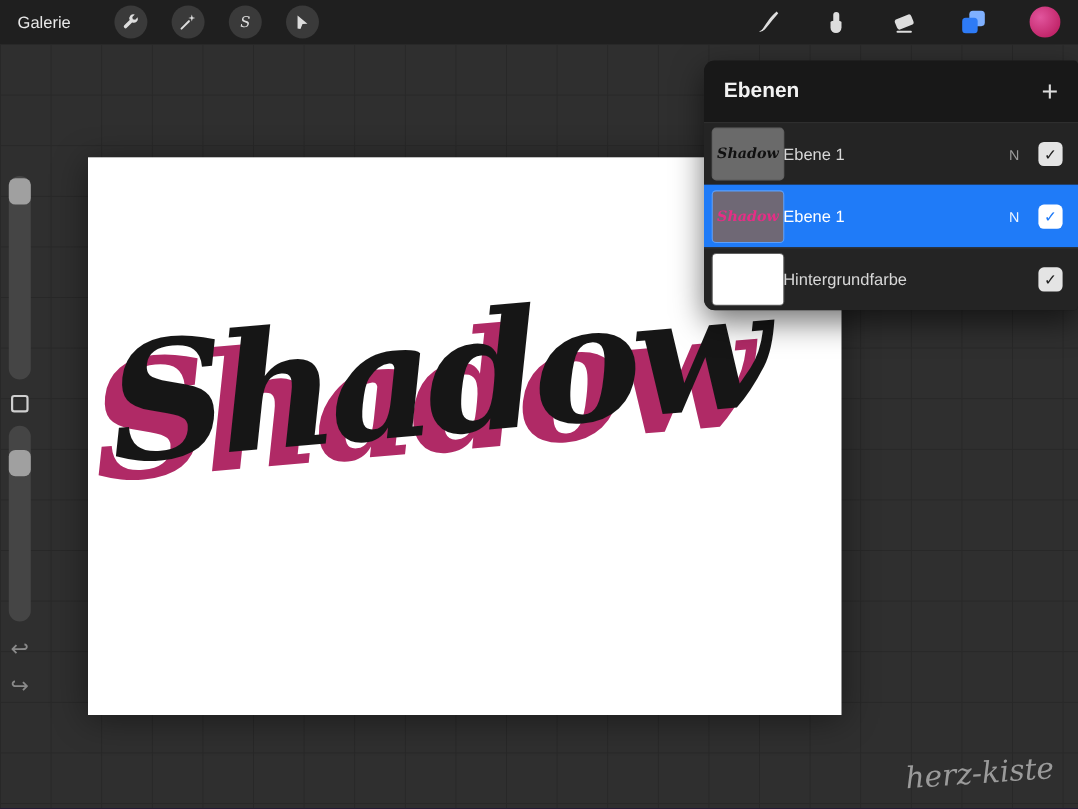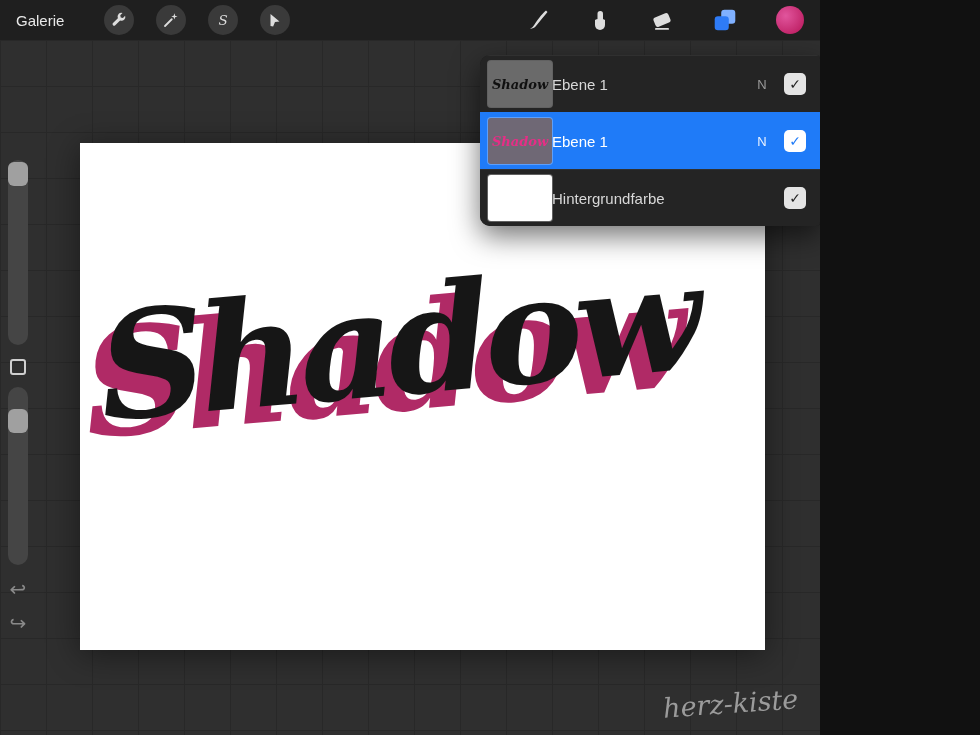--- a/index.html
+++ b/index.html
@@ -1,18 +1,18 @@
 <!DOCTYPE html>
 <html><head>
 <meta charset="utf-8">
 <style>
   * { margin:0; padding:0; box-sizing:border-box; }
   html,body { background:#111; }
   #screen {
-    position:relative; width:820px; height:735px; overflow:hidden;
+    position:relative; width:980px; height:735px; overflow:hidden;
     font-family:"Liberation Sans", sans-serif;
     background:#4c1d95;
     text-decoration:underline;
   }
 
   
   .top-bar {
     position:absolute; top:0; left:0; right:0; height:40px;
     background:#1f1f1f; display:flex; align-items:center;
     justify-content:space-between; padding:0 16px; z-index:30;
@@ -217,20 +217,24 @@
     </div>
     <button class="undo-btn">
       <span>↩</span>
     </button>
     <button class="redo-btn">
       <span>↪</span>
     </button>
   </div>
 
   <div class="layers-panel">
+    <div class="layers-header">
+      <span class="layers-title">Ebenen</span>
+      <button class="add-layer-btn">+</button>
+    </div>
 
     <div class="layer-row">
       <div class="layer-thumb thumb-ink">Shadow</div>
       <span class="layer-name">Ebene 1</span>
       <div class="row-right">
         <button class="blend-badge">N</button>
         <button class="visibility-checkbox">
           <span>✓</span>
         </button>
       </div>

